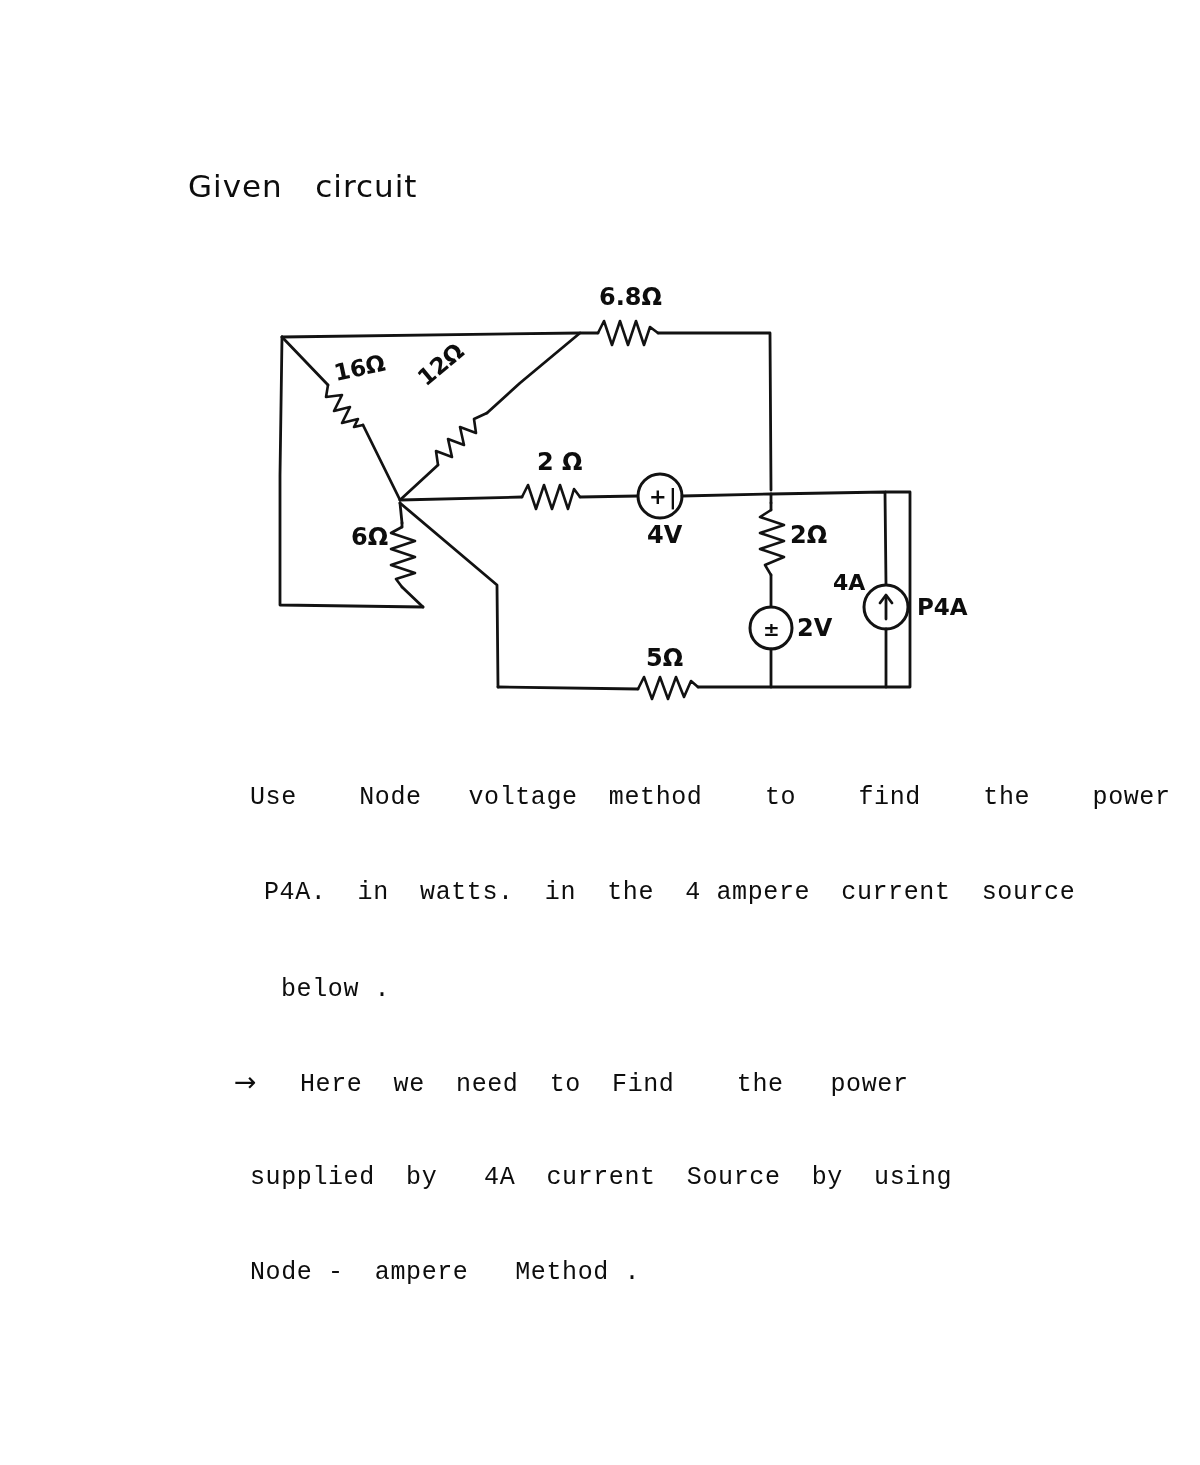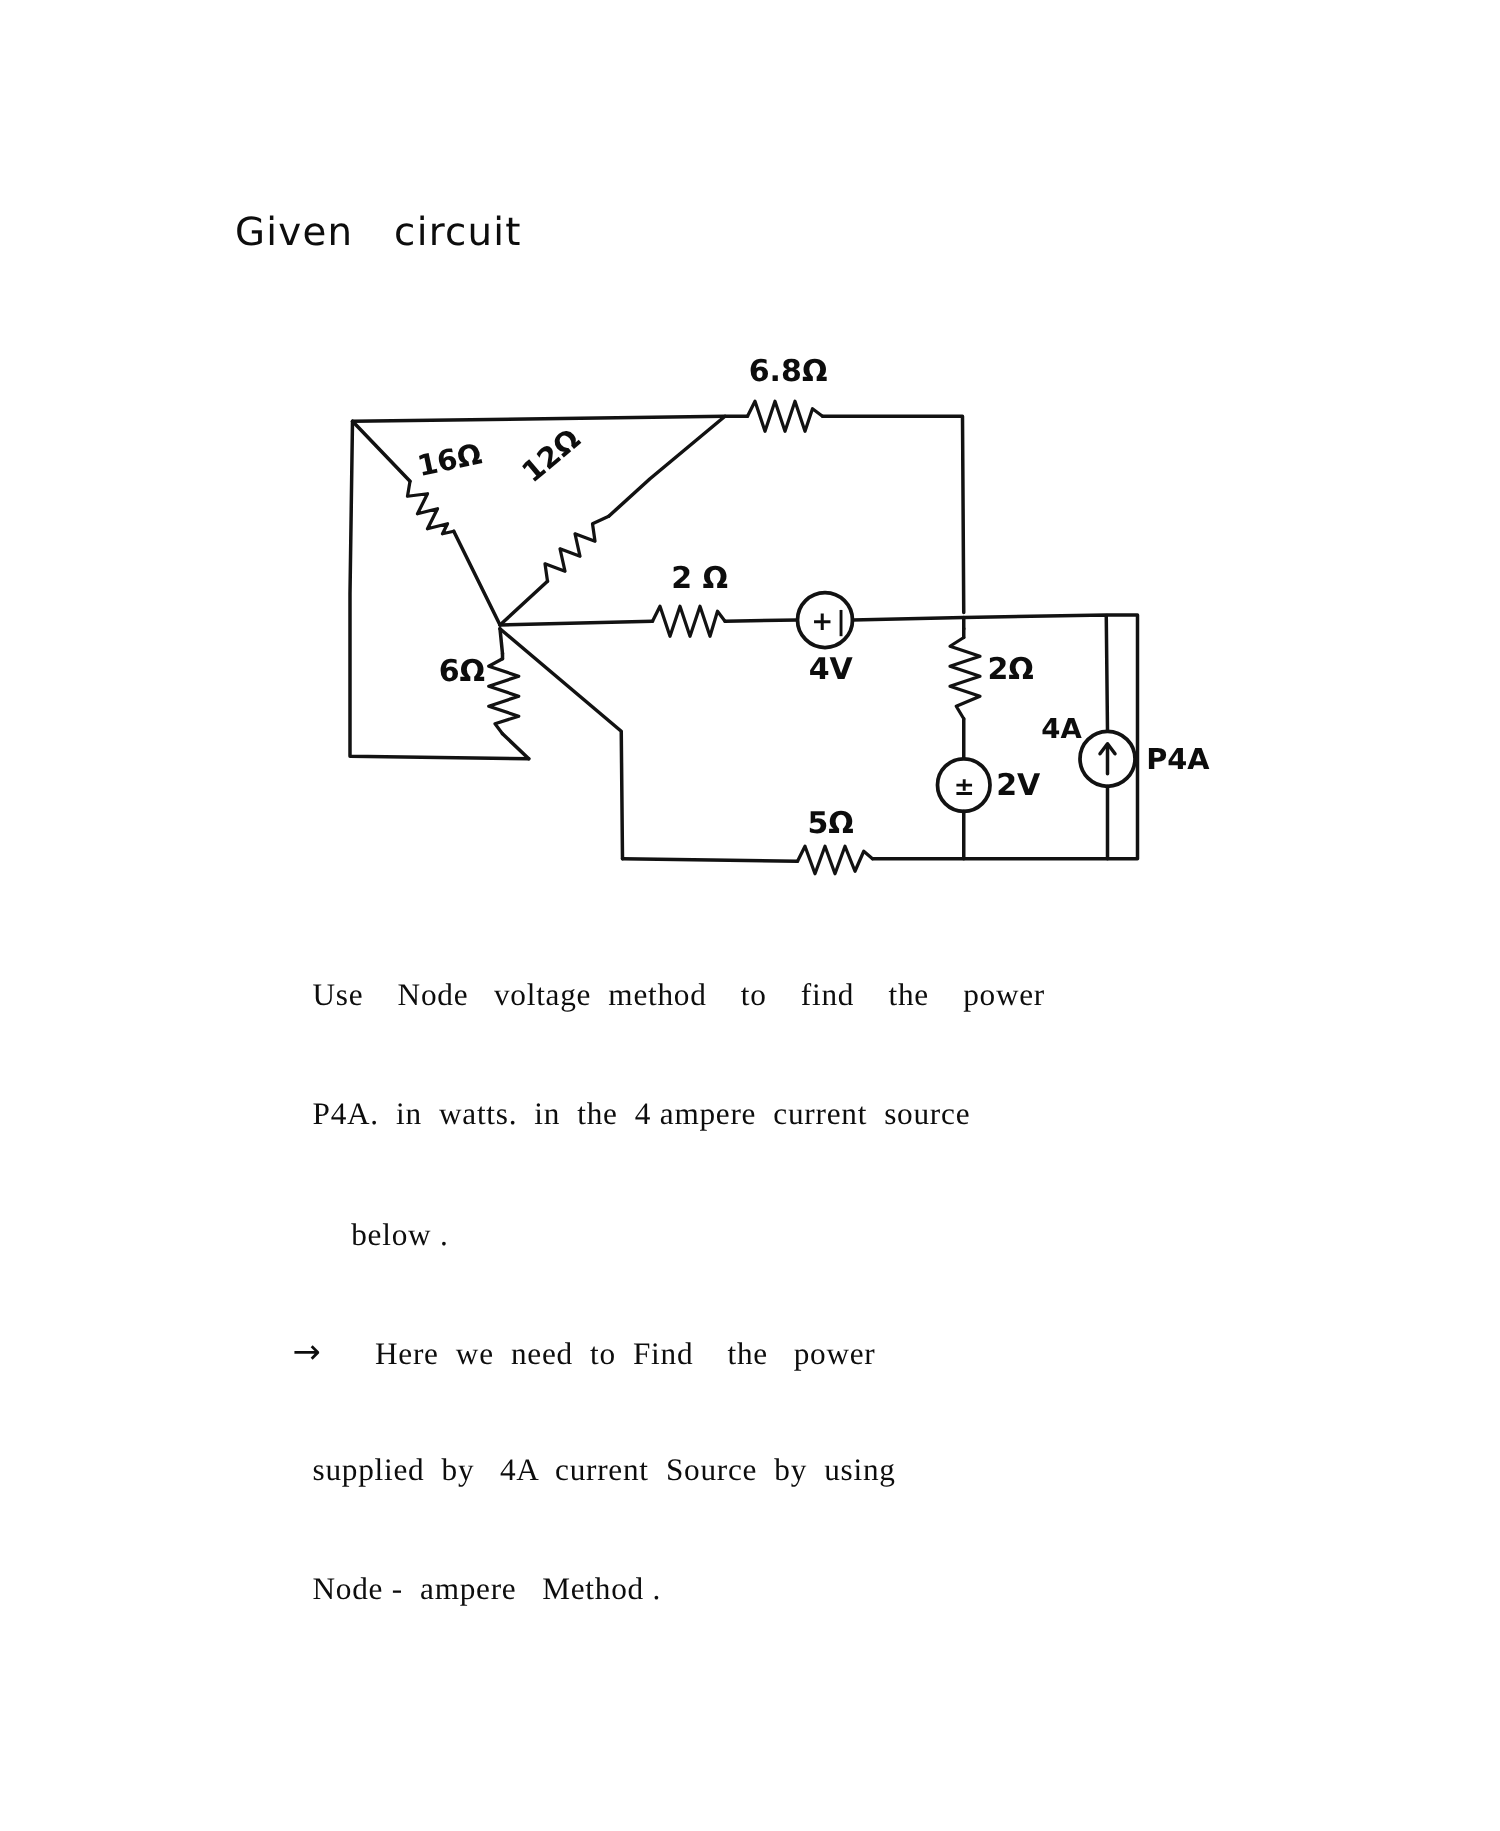--- a/index.html
+++ b/index.html
@@ -53,21 +53,21 @@
     left: 0;
     top: 0;
     width: 1200px;
   }
   .line {
     position: absolute;
     white-space: pre;
     font-size: 25px;
     letter-spacing: 0.6px;
     color: #0d0d0d;
-    font-family: Liberation Serif, serif;
+    font-family: Liberation Mono, monospace;
   }
   .arrowglyph {
     position: absolute;
     font-size: 27px;
     color: #0d0d0d;
   }
 </style>
 </head>
 <body>
 
@@ -197,21 +197,21 @@
       <text class="glyph" x="667" y="340" font-size="23" font-weight="bold">P4A</text>
 
       <text class="glyph" x="396" y="391" font-size="24" font-weight="bold">5Ω</text>
     </svg>
   </div>
 
   <div class="prose">
 
     <div class="line" style="left:250px; top:783px;">Use    Node   voltage  method    to    find    the    power</div>
 
-    <div class="line" style="left:250px; top:878px;">P4A.  in  watts.  in  the  4 ampere  current  source</div>
+    <div class="line" style="left:264px; top:878px;">P4A.  in  watts.  in  the  4 ampere  current  source</div>
 
     <div class="line" style="left:250px; top:975px;margin-left:31px;">below .</div>
 
     <div class="arrowglyph" style="left:234px; top:1066px;">→</div>
 
     <div class="line" style="left:300px; top:1070px;text-align:right;">Here  we  need  to  Find    the   power</div>
 
     <div class="line" style="left:250px; top:1163px;">supplied  by   4A  current  Source  by  using</div>
 
     <div class="line" style="left:250px; top:1258px;">Node -  ampere   Method .</div>

